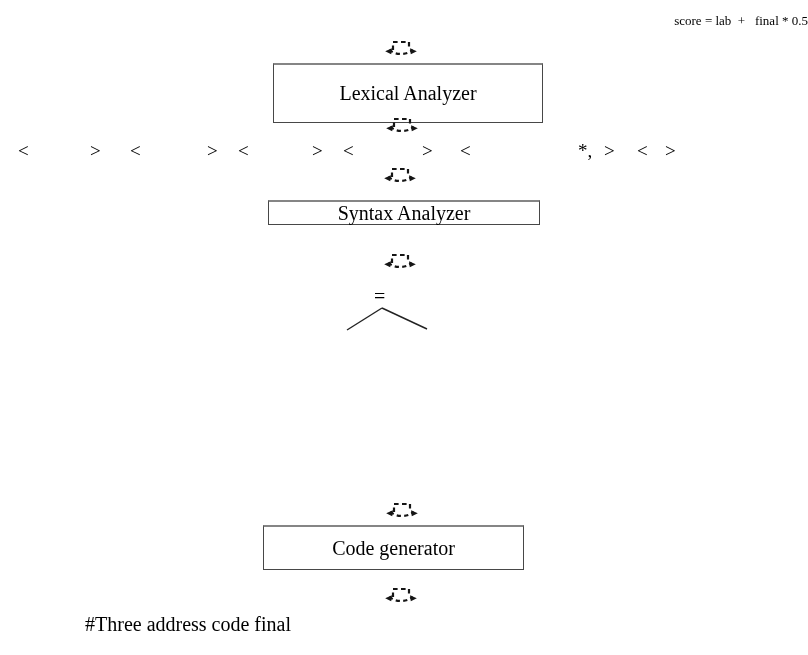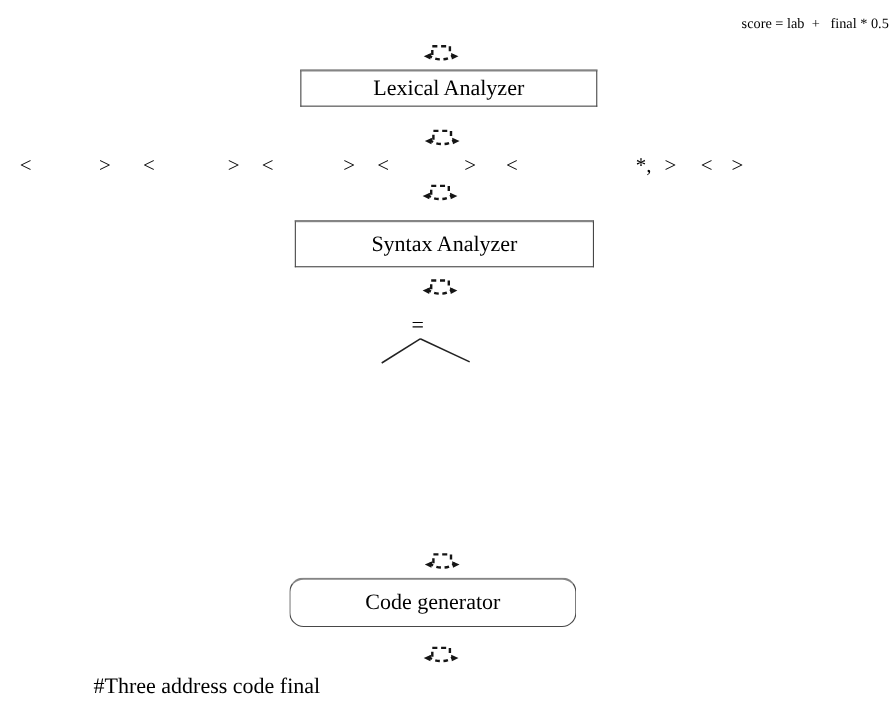--- a/index.html
+++ b/index.html
@@ -18,23 +18,23 @@
   #arrow-c{left:383px;top:162px;}
   #arrow-d{left:383px;top:248px;}
   #arrow-e{left:385px;top:497px;}
   #arrow-f{left:384px;top:582px;}
   .stage-box{
     position:absolute;box-sizing:border-box;background:#fff;
     border:1px solid #474747;border-top:2px solid #858585;
     display:flex;align-items:center;justify-content:center;
     font-size:20px;
   }
-  #lexical-box{left:273px;top:63px;width:270px;height:34px;}
-  #syntax-box{left:268px;top:200px;width:272px;height:43px;}
-  #codegen-box{left:263px;top:525px;width:261px;height:45px;border-radius:13px;}
+  #lexical-box{left:273px;top:63px;width:270px;height:60px;}
+  #syntax-box{left:268px;top:200px;width:272px;height:25px;}
+  #codegen-box{left:263px;top:525px;width:261px;height:45px;}
   .tokens{position:absolute;top:139px;left:0;width:808px;height:26px;font-size:19px;line-height:24px;}
   .tokens .tok{position:absolute;top:0;white-space:pre;}
   .tok:nth-child(1){left:18px;}
   .tok:nth-child(2){left:90px;}
   .tok:nth-child(3){left:130px;}
   .tok:nth-child(4){left:207px;}
   .tok:nth-child(5){left:238px;}
   .tok:nth-child(6){left:312px;}
   .tok:nth-child(7){left:343px;}
   .tok:nth-child(8){left:422px;}

